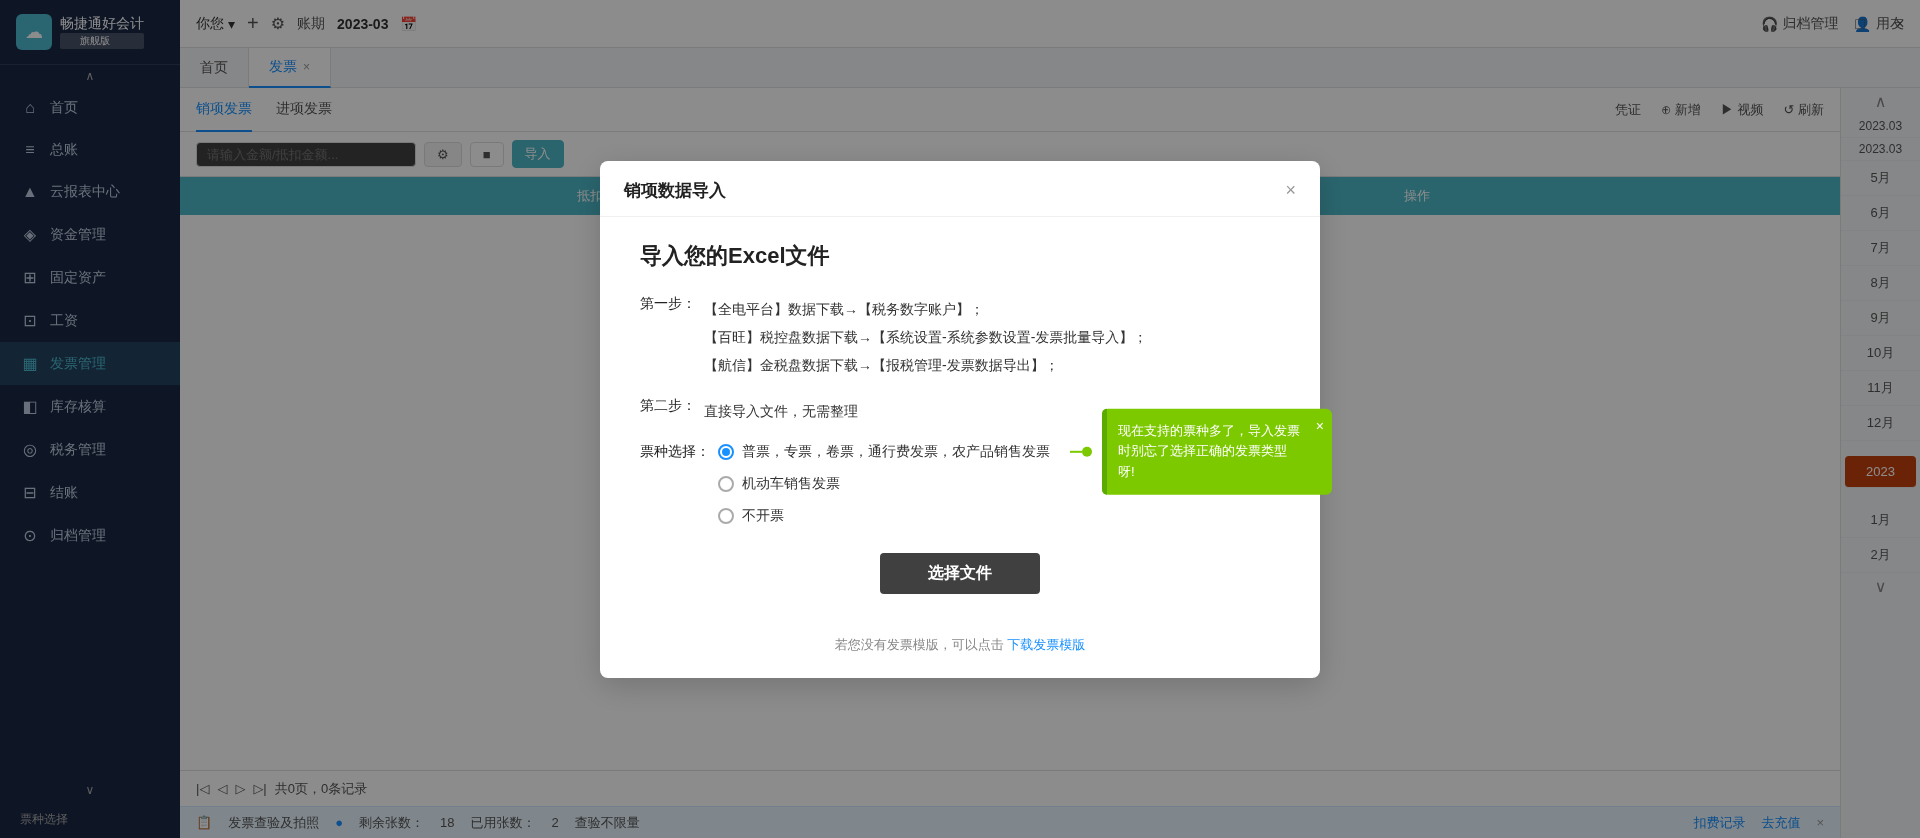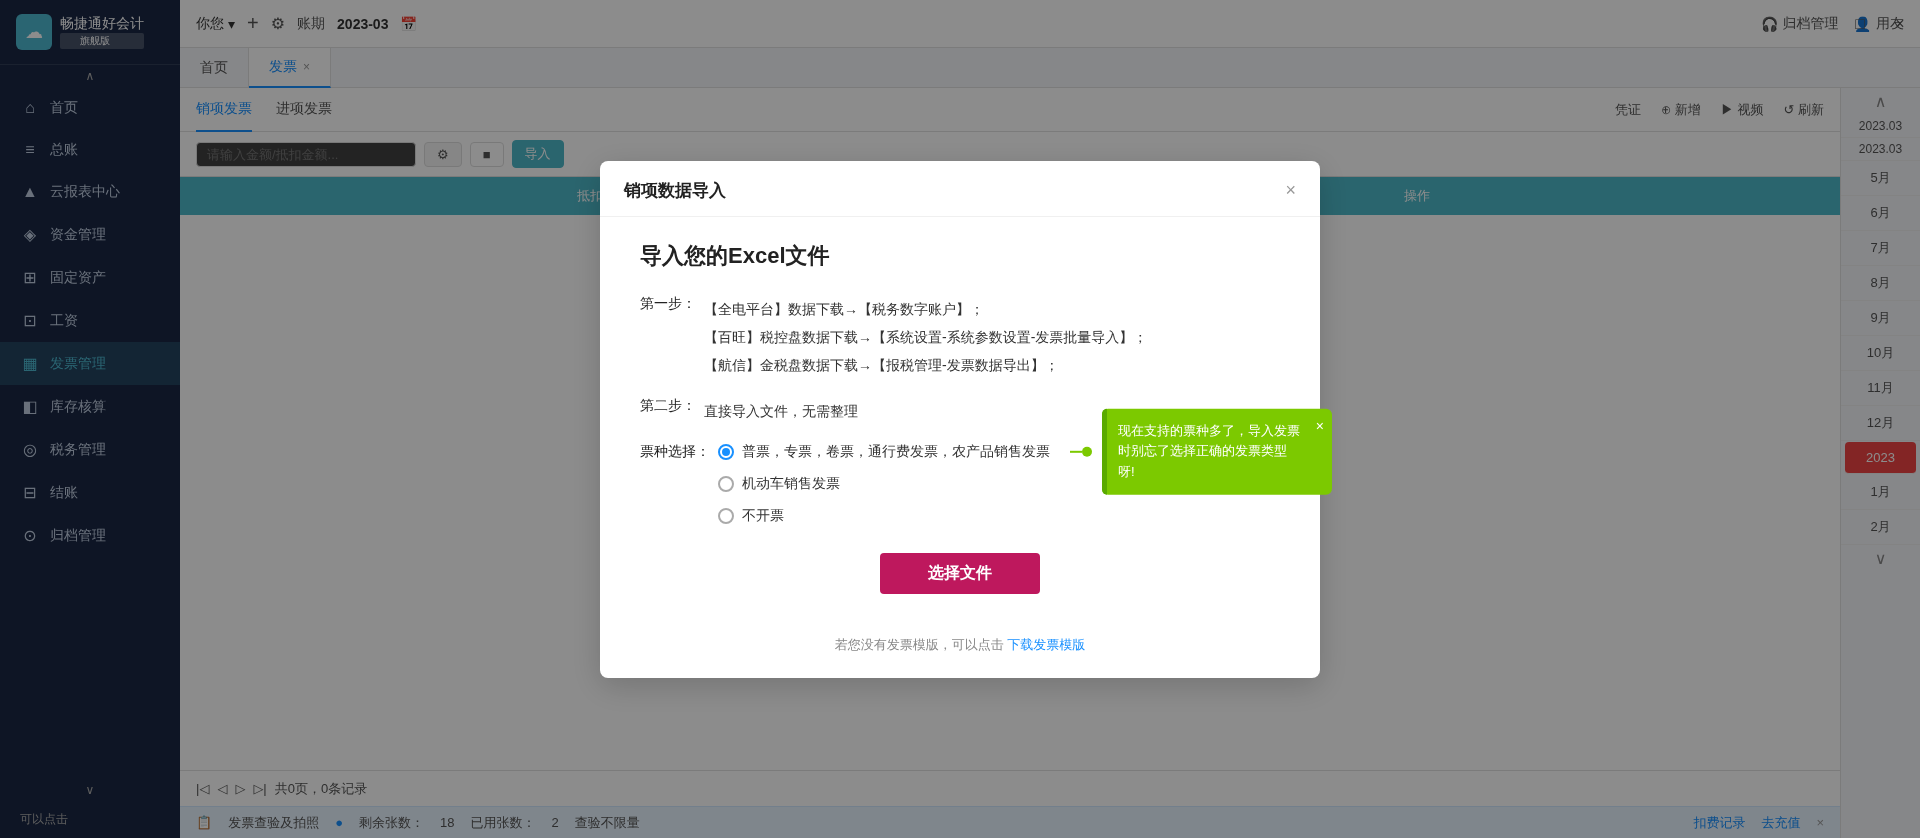--- a/index.html
+++ b/index.html
@@ -54,21 +54,21 @@
     .toolbar-btn.gear { background: #f5f5f5; }
 
     .table-header { display: flex; background: #4db8c8; color: #fff; padding: 10px 16px; font-size: 13px; }
     .th-cell { flex: 1; text-align: center; }
 
     .table-rows { flex: 1; overflow-y: auto; }
 
     
     .right-sidebar { width: 80px; background: #f5f6fa; border-left: 1px solid #e0e0e0; display: flex; flex-direction: column; overflow: hidden; }
     .month-item { padding: 8px 0; text-align: center; font-size: 13px; color: #555; cursor: pointer; border-bottom: 1px solid #eee; }
-    .month-item.active { background: #ef4444; color: #fff; border-radius: 4px; margin: 1px 4px; }
+    .month-item.active { background: #c2410c; color: #fff; border-radius: 4px; margin: 15px 4px; }
 
     .pagination-bar { height: 36px; background: #fff; border-top: 1px solid #e0e0e0; display: flex; align-items: center; padding: 0 16px; gap: 8px; font-size: 13px; color: #555; }
     .pagination-btn { cursor: pointer; color: #555; }
 
     .status-bar { height: 32px; background: #e8f4ff; display: flex; align-items: center; padding: 0 16px; gap: 16px; font-size: 13px; color: #555; border-top: 1px solid #d0e8ff; }
     .status-link { color: #1890ff; cursor: pointer; }
     .status-close { cursor: pointer; color: #999; }
 
     
     .modal-overlay { position: fixed; top: 0; left: 0; width: 1920px; height: 838px; background: rgba(0,0,0,0.45); display: flex; align-items: center; justify-content: center; z-index: 100; }
@@ -81,21 +81,21 @@
     .step { margin-bottom: 18px; display: flex; gap: 0; }
     .step-label { font-size: 14px; color: #222; white-space: nowrap; margin-right: 8px; flex-shrink: 0; }
     .step-content { font-size: 14px; color: #333; line-height: 2; }
     .step-link { color: #1890ff; cursor: pointer; text-decoration: none; }
     .radio-group { display: flex; flex-direction: column; gap: 14px; margin-top: 0; }
     .radio-row { display: flex; align-items: center; gap: 8px; }
     .radio-circle { width: 16px; height: 16px; border-radius: 50%; border: 2px solid #aaa; display: flex; align-items: center; justify-content: center; cursor: pointer; flex-shrink: 0; }
     .radio-circle.selected { border-color: #1890ff; }
     .radio-circle.selected::after { content: ''; width: 8px; height: 8px; border-radius: 50%; background: #1890ff; display: block; }
     .radio-label { font-size: 14px; color: #333; }
-    .select-file-btn { display: block; margin: 28px auto 0; background: #be185d; border: none; border-radius: 4px; color: #fff; font-size: 16px; padding: 10px 48px; cursor: pointer; font-weight: bold; }
+    .select-file-btn { display: block; margin: 28px auto 0; background: #404040; border: none; border-radius: 4px; color: #fff; font-size: 16px; padding: 10px 48px; cursor: pointer; font-weight: bold; }
     .modal-footer { text-align: center; padding: 12px 16px 24px; font-size: 13px; color: #888; }
     .modal-footer-link { color: #1890ff; cursor: pointer; }
 
     .radio-row-wrapper { position: relative; }
 
     
     .window-controls { position: absolute; top: 0; right: 0; display: flex; align-items: center; height: 48px; gap: 0; }
     .win-btn { width: 40px; height: 32px; display: flex; align-items: center; justify-content: center; cursor: pointer; color: #555; font-size: 16px; }
 
     .period-icon { color: #1890ff; font-size: 14px; }
@@ -156,21 +156,21 @@
       <div class="sidebar-item">
         <span class="sidebar-item-icon">⊟</span>
         <span>结账</span>
       </div>
       <div class="sidebar-item">
         <span class="sidebar-item-icon">⊙</span>
         <span>归档管理</span>
       </div>
     </div>
     <div class="sidebar-scroll-down">∨</div>
-    <div class="sidebar-footer">可以点击</div>
+    <div class="sidebar-footer">票种选择</div>
   </div>
 
   <div class="main-content">
 
     <div class="topbar" style="position:relative;">
       <div class="topbar-company">
         <span>你您</span>
         <span>▾</span>
       </div>
       <span class="topbar-add">+</span>

